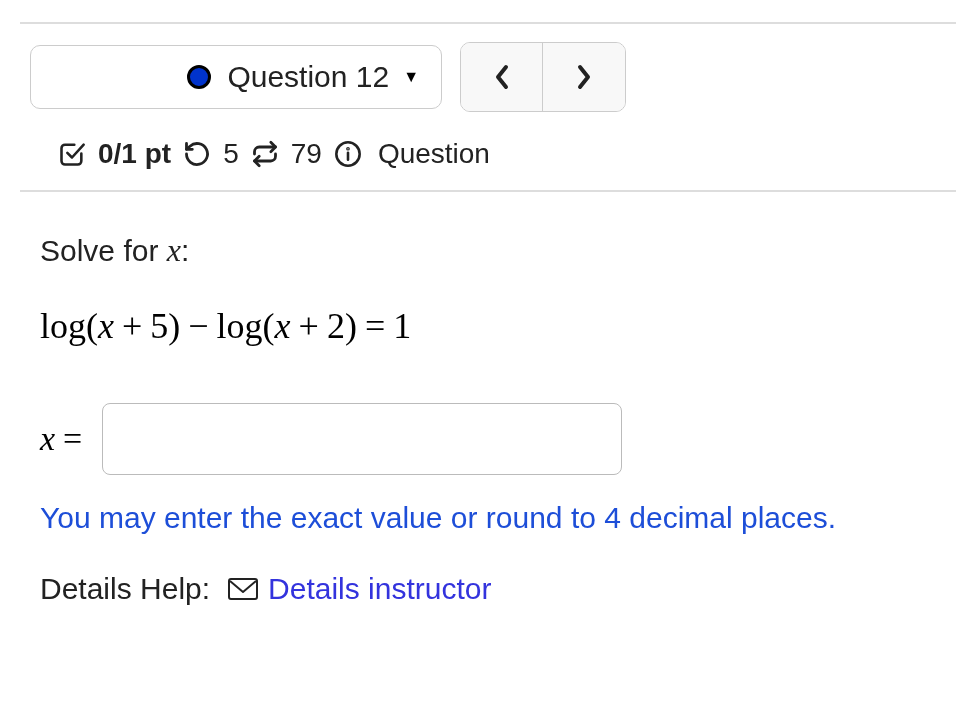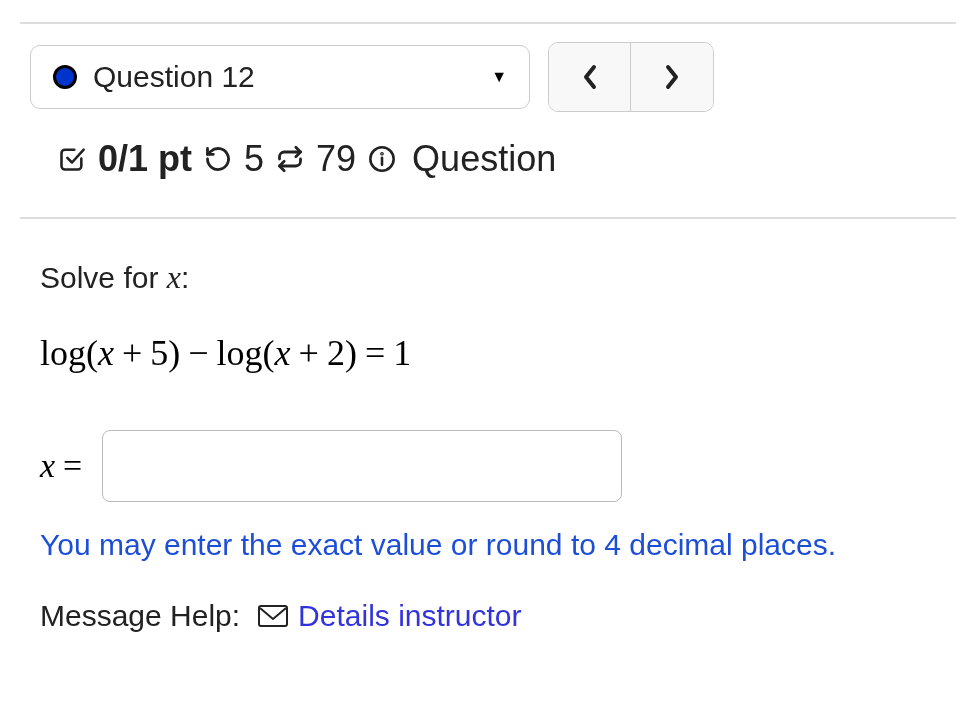--- a/index.html
+++ b/index.html
@@ -27,22 +27,22 @@
     .question-dropdown {
       display: flex;
       align-items: center;
       border: 1.5px solid #ccc;
       border-radius: 10px;
       padding: 14px 22px;
       gap: 14px;
       cursor: pointer;
       background: #fff;
       flex: 0 0 auto;
-      width: 500px;
-      justify-content: space-between;
+      width: 412px;
+      justify-content: flex-end;
     }
     .question-dropdown-left {
       display: flex;
       align-items: center;
       gap: 16px;
     }
     .blue-circle {
       width: 24px;
       height: 24px;
       border-radius: 50%;
@@ -76,23 +76,23 @@
       font-size: 28px;
       font-weight: 600;
       color: #222;
     }
     .nav-btn:first-child {
       border-right: 1.5px solid #ccc;
     }
     .meta-row {
       display: flex;
       align-items: center;
-      padding: 8px 30px 37px 38px;
+      padding: 8px 30px 20px 38px;
       gap: 12px;
-      font-size: 36px;
+      font-size: 28px;
       color: #222;
       border-bottom: 2px solid #ddd;
       margin: 0 20px;
     }
     .meta-row .icon-svg {
       width: 28px;
       height: 28px;
       flex-shrink: 0;
     }
     .meta-row .bold {
@@ -241,21 +241,21 @@
   <div class="answer-row">
     <span class="answer-label">
       <span>x</span><span class="eq">=</span>
     </span>
     <input type="text" class="answer-input" value="" style="">
   </div>
 
   <p class="instruction-text">You may enter the exact value or round to 4 decimal places.</p>
 
   <div class="help-row">
-    <span class="help-label">Message Help:</span>
+    <span class="help-label">Details Help:</span>
     <span class="help-link">
       <svg class="envelope-icon" viewBox="0 0 30 22" fill="none" stroke="#222" stroke-width="2" stroke-linejoin="round">
         <rect x="1" y="1" width="28" height="20" rx="2"></rect>
         <polyline points="2,3 15,14 28,3"></polyline>
       </svg>
       <span>Details instructor</span>
     </span>
   </div>
 </div>
 

